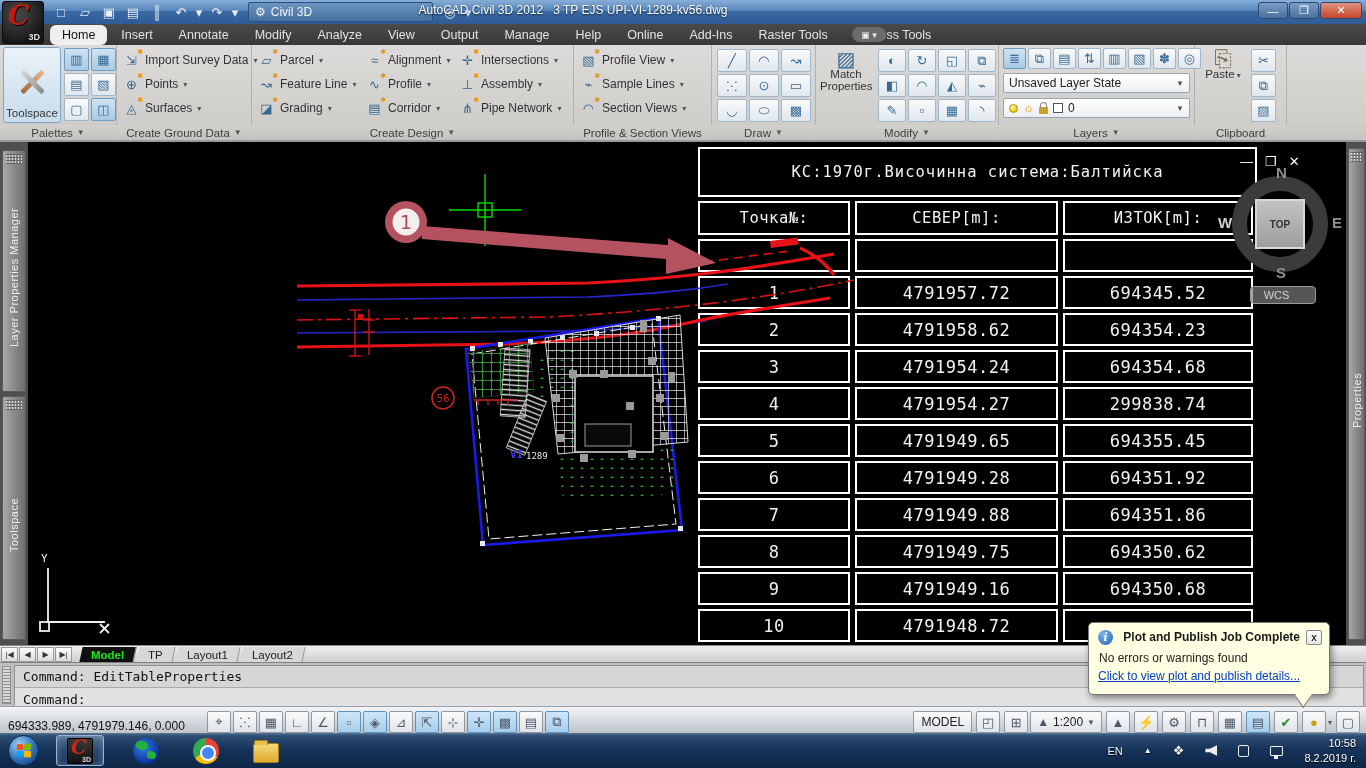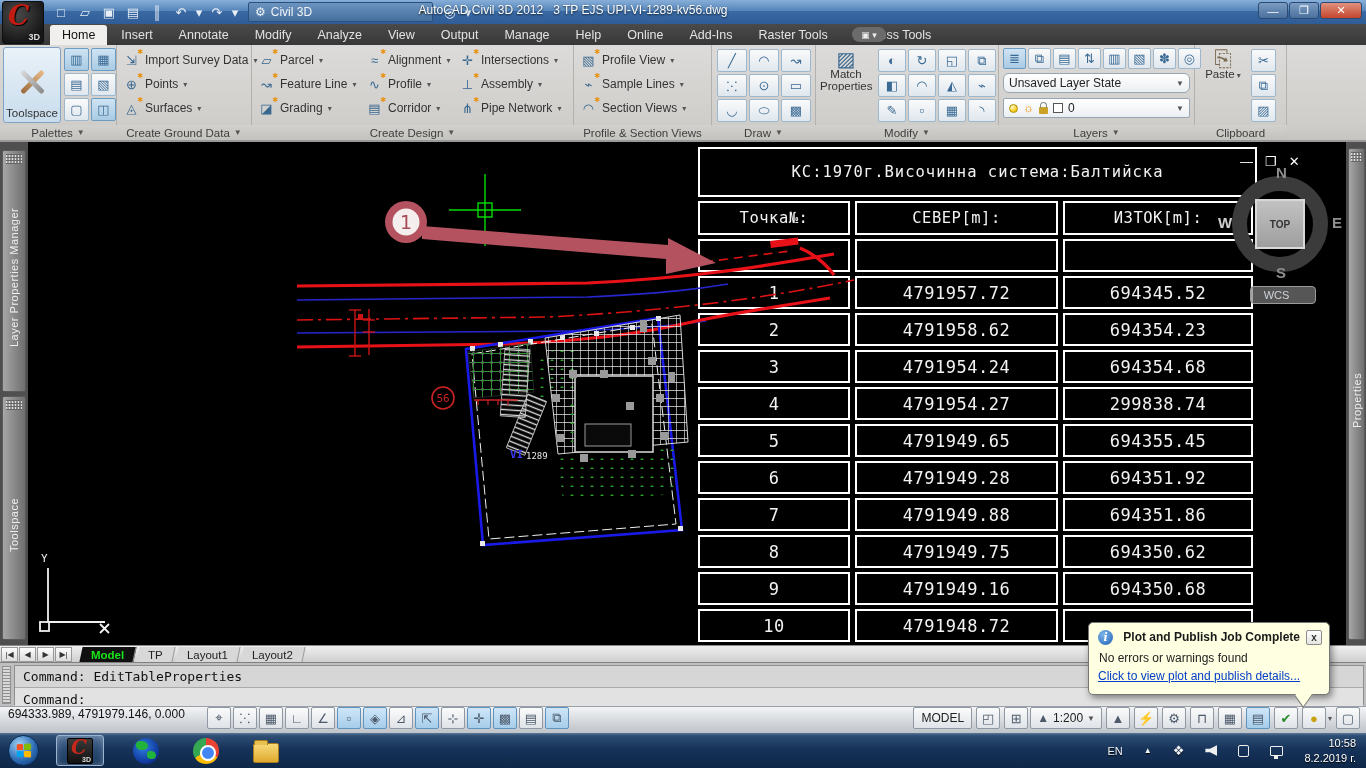--- a/index.html
+++ b/index.html
@@ -24,21 +24,21 @@
     text-shadow:0 1px 2px #123;pointer-events:none;}
   .winbtns{right:4px;top:2px;display:flex;gap:1px;}
   .winbtn{width:30px;height:17px;display:flex;align-items:center;justify-content:center;color:#fff;
     font-size:11px;background:linear-gradient(#7c9cc2,#49709d);border:1px solid #2c4a72;border-radius:3px;}
   .winbtn.close{background:linear-gradient(#e0927f,#c4452c);width:42px;}
 
   
   #menubar{left:0;top:24px;width:1366px;height:21px;background:linear-gradient(#4a4a4a,#383838);
     display:flex;align-items:flex-end;padding-left:50px;gap:2px;}
   .mtab{padding:3px 12px 3px;color:#e3e3e3;font-size:12.5px;border-radius:3px 3px 0 0;}
-  .mtab.on{background:#f0efed;color:#111;}
+  .mtab.on{background:#f0efed;color:#111;border-radius:6px;}
   #menucloud{margin-left:6px;margin-bottom:2px;width:34px;height:15px;border-radius:8px;background:#6b6b6b;
     color:#eee;font-size:9px;display:flex;align-items:center;justify-content:center;gap:3px;}
 
   
   #ribbon{left:0;top:45px;width:1366px;height:97px;
     background:linear-gradient(#dcdbd9,#cfcecb 80%,#c6c5c2);border-bottom:2px solid #9a999a;}
   .rpanel{position:absolute;top:0;height:80px;border-right:1px solid #b2b1ae;}
   .plabel{position:absolute;top:80px;height:15px;width:100%;display:flex;align-items:center;justify-content:center;
     gap:4px;color:#3e3e3e;font-size:11.5px;background:linear-gradient(#d2d1ce,#c3c2bf);}
   .dd{font-size:8px;color:#555;}
@@ -112,21 +112,21 @@
   #cmdarea{left:0;top:662px;width:1366px;height:44px;background:#bfbfbf;border-top:1px solid #808080;}
   #cmdgrip{position:absolute;left:2px;top:3px;width:9px;height:38px;
     background:repeating-linear-gradient(0deg,#8f8f8f 0 1px,#d8d8d8 1px 3px);border:1px solid #909090;}
   #cmdbox{position:absolute;left:14px;top:2px;width:1350px;height:40px;background:#d6d6d6;border:1px solid #8f8f8f;
     font-family:"DejaVu Sans Mono",monospace;font-size:13px;color:#111;}
   #cmdline1{padding:3px 8px;border-bottom:1px solid #aaa;}
   #cmdline2{padding:4px 8px;background:#e2e2e2;}
 
   
   #statusbar{left:0;top:706px;width:1366px;height:27px;background:linear-gradient(#f3f4f6,#cdd1d6 70%,#bfc4ca);
-    border-top:1px solid #9aa0a8;display:flex;align-items:flex-start;}
+    border-top:1px solid #9aa0a8;display:flex;align-items:flex-end;}
   #coords{width:205px;padding-left:8px;font-size:12px;color:#111;}
   .stbtn{width:24px;height:22px;border:1px solid #8f98a3;border-radius:2px;margin-left:2px;
     background:linear-gradient(#fbfbfb,#dfe3e8);display:flex;align-items:center;justify-content:center;
     font-size:13px;color:#4c5archive8a;color:#4c5a6a;}
   .stbtn.on{background:linear-gradient(#cfe6f8,#a6cdea);border-color:#5e93bd;}
   .stright{margin-left:auto;display:flex;align-items:center;gap:2px;padding-right:6px;}
   #modelbtn{height:22px;padding:0 7px;border:1px solid #8f98a3;border-radius:2px;font-size:12px;
     display:flex;align-items:center;background:linear-gradient(#fbfbfb,#dfe3e8);color:#222;}
   #scalebox{height:22px;padding:0 6px;border:1px solid #8f98a3;border-radius:2px;font-size:12px;
     display:flex;align-items:center;gap:4px;background:linear-gradient(#fbfbfb,#dfe3e8);color:#222;}
@@ -415,21 +415,21 @@
 
       <span class="sbtn on" style="width:23px;height:21px;">≣</span>
           <span class="sbtn" style="width:23px;height:21px;">⧉</span>
           <span class="sbtn" style="width:23px;height:21px;">▤</span>
           <span class="sbtn" style="width:23px;height:21px;">⇅</span>
           <span class="sbtn" style="width:23px;height:21px;">▥</span>
           <span class="sbtn" style="width:23px;height:21px;">▧</span>
           <span class="sbtn" style="width:23px;height:21px;">✽</span>
           <span class="sbtn" style="width:23px;height:21px;">◎</span>
         </div>
-      <div class="abs layerdrop" style="left:4px;top:28px;width:187px;border-radius:6px;">
+      <div class="abs layerdrop" style="left:4px;top:28px;width:187px;">
         <span style="flex:1;">Unsaved Layer State</span>
           <span class="dd">▼</span>
       </div>
       <div class="abs layerdrop" style="left:4px;top:53px;width:187px;">
         <span class="ic-bulb"></span>
         <span class="ic-sun">☼</span>
         <span class="ic-lock"></span>
         <span class="ic-sq"></span>
         <span style="flex:1;">0</span>
           <span class="dd">▼</span>

